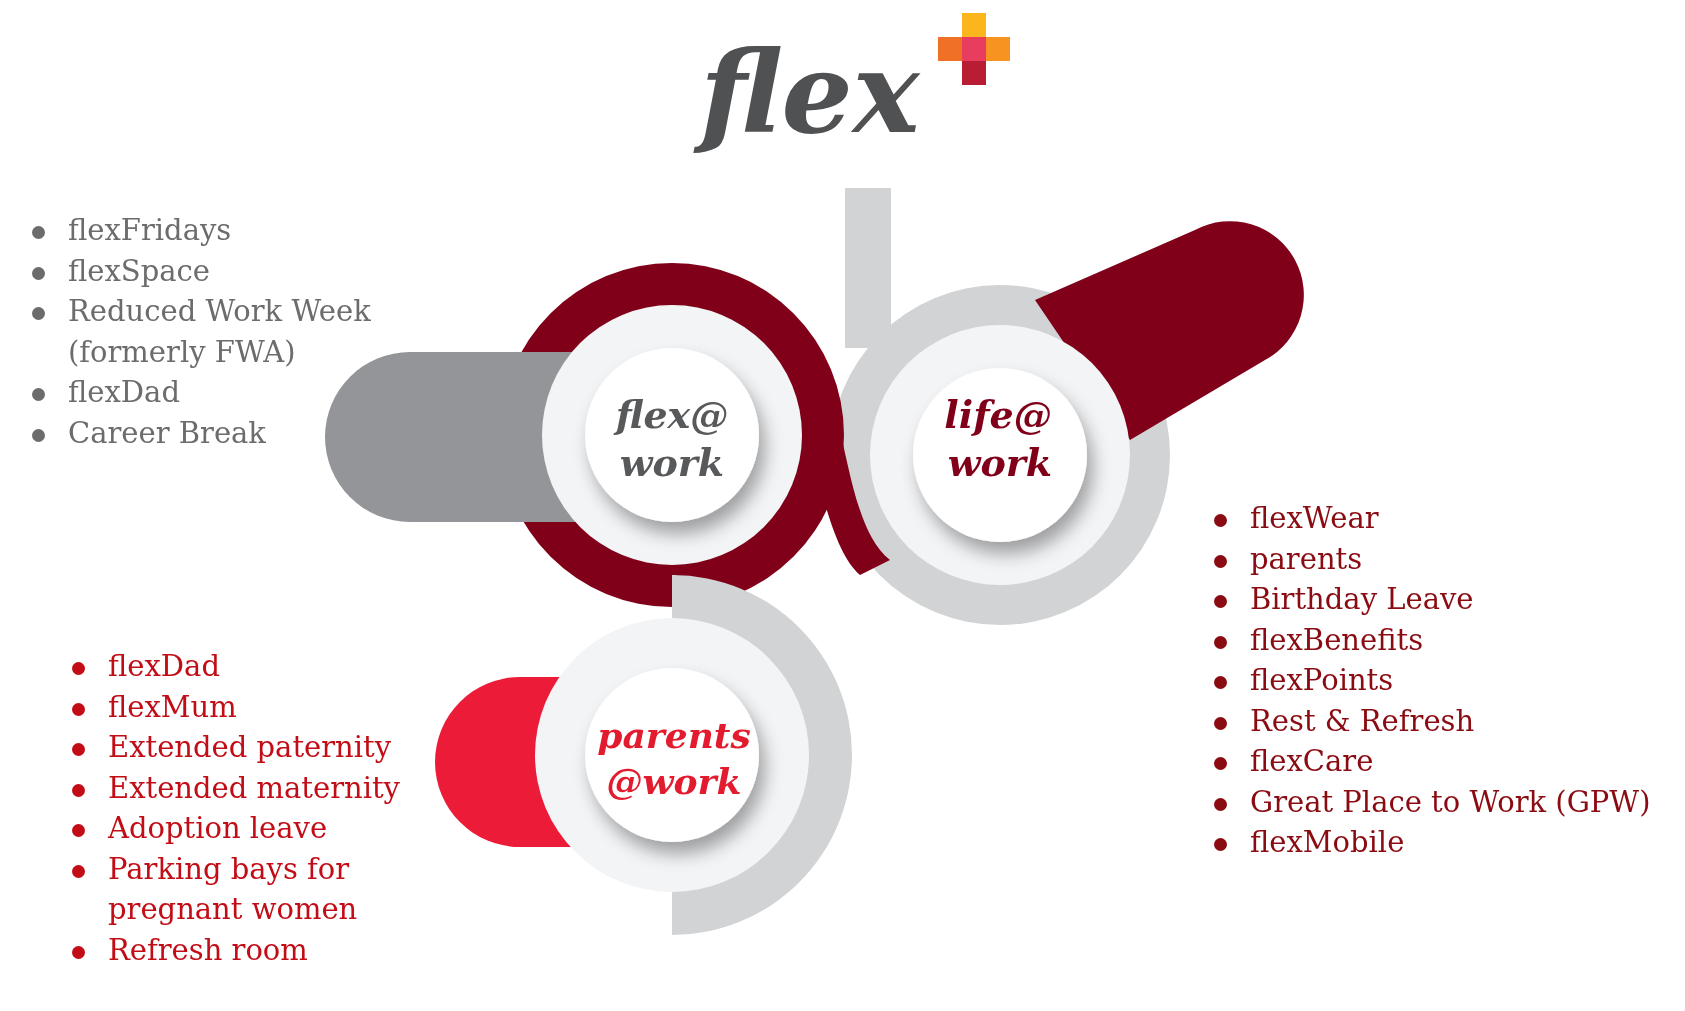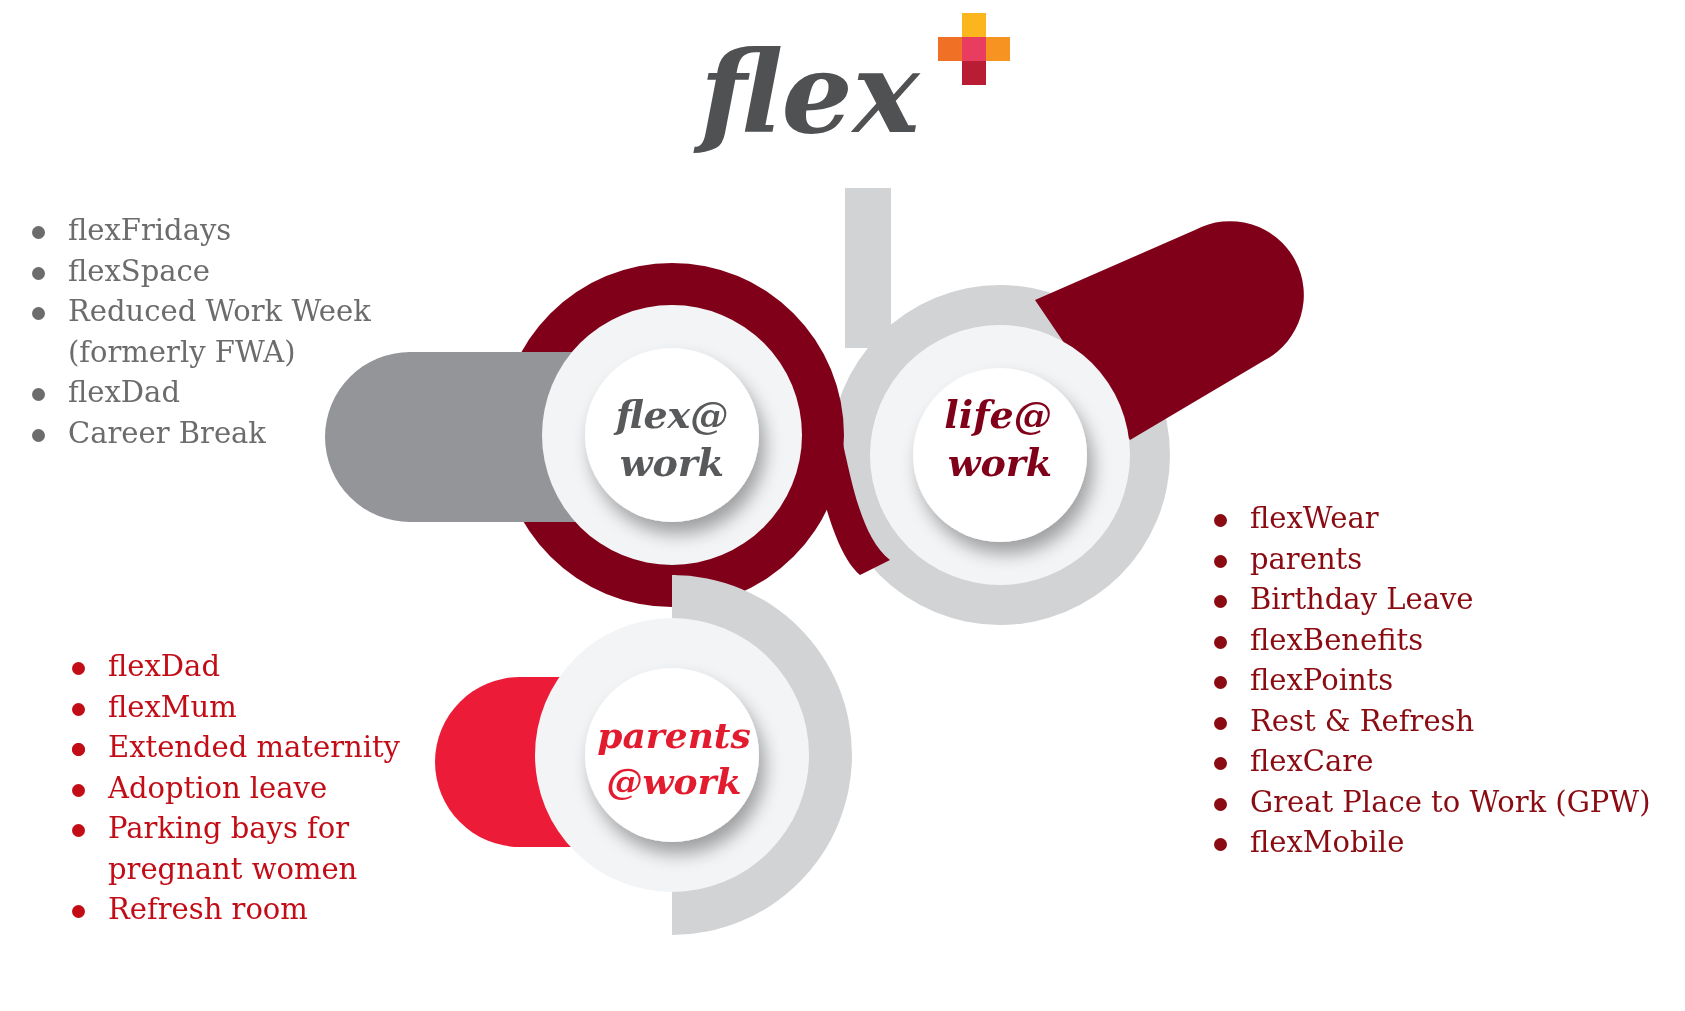--- a/index.html
+++ b/index.html
@@ -117,18 +117,18 @@
   <li><span class="dot"></span><span>flexPoints</span></li>
   <li><span class="dot"></span><span>Rest &amp; Refresh</span></li>
   <li><span class="dot"></span><span>flexCare</span></li>
   <li style="white-space:nowrap;"><span class="dot"></span><span>Great Place to Work (GPW)</span></li>
   <li><span class="dot"></span><span>flexMobile</span></li>
 </ul>
 
 <ul class="list red">
   <li><span class="dot"></span><span>flexDad</span></li>
   <li><span class="dot"></span><span>flexMum</span></li>
-  <li><span class="dot"></span></li>
+  <li><span class="dot"></span><span>Extended paternity</span></li>
   <li><span class="dot"></span><span>Extended maternity</span></li>
   <li><span class="dot"></span><span>Adoption leave</span></li>
   <li style="width:300px;"><span class="dot"></span><span>Parking bays for pregnant women</span></li>
   <li><span class="dot"></span><span>Refresh room</span></li>
 </ul>
 
 </body></html>

